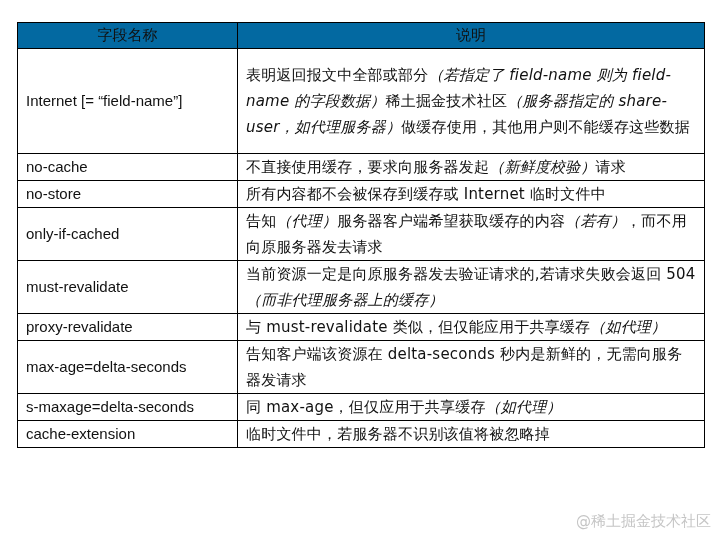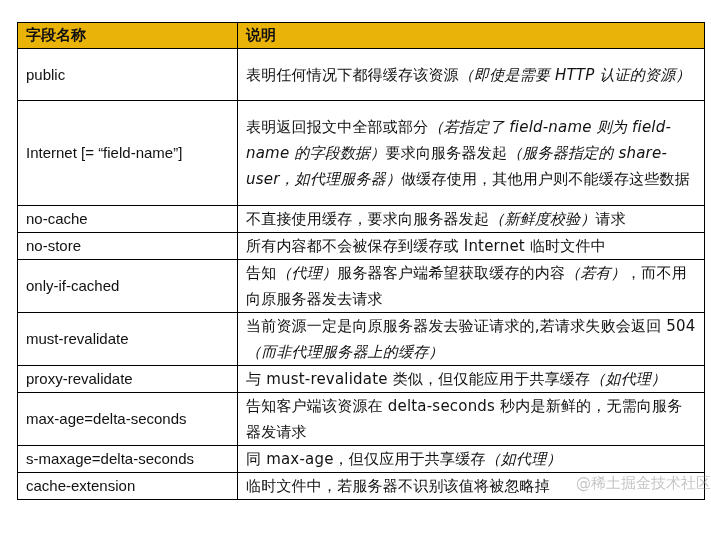--- a/index.html
+++ b/index.html
@@ -27,41 +27,40 @@
       border: 1px solid #000000;
       padding: 0 8px;
       vertical-align: middle;
       font-size: 15px;
       line-height: 26px;
       text-align: left;
       font-weight: normal;
       overflow: hidden;
     }
     table.cc th {
-      background: #eab308;
-      text-align: left;
+      background: #0369a1;
+      text-align: center;
       height: 25px;
       line-height: 25px;
-      font-weight: bold;
     }
     col.c1 { width: 220px; }
     col.c2 { width: 467px; }
     td.name {
       font-family: "Liberation Sans", "DejaVu Sans", sans-serif;
       font-size: 15px;
     }
     td.desc {
       font-size: 15.5px;
       letter-spacing: 0.2px;
     }
     .it { font-style: italic; }
     .watermark {
       position: absolute;
       left: 576px;
-      top: 474px;
+      top: 512px;
       font-size: 15px;
       color: rgba(150,150,150,0.55);
       pointer-events: none;
       white-space: nowrap;
     }
   </style>
 </head>
 <body>
 
 <table class="cc">
@@ -69,27 +68,23 @@
       <col class="c1">
       <col class="c2">
     </colgroup>
   <thead>
     <tr>
       <th>字段名称</th>
       <th>说明</th>
     </tr>
   </thead>
   <tbody id="rows">
-      <tr style="height: 52px;">
-        <td class="name">public</td>
-        <td class="desc"><span>表明任何情况下都得缓存该资源</span><span class="it">（即使是需要 HTTP 认证的资源）</span></td>
-      </tr>
       <tr style="height: 105px;">
         <td class="name">Internet [= “field-name”]</td>
-        <td class="desc"><span>表明返回报文中全部或部分</span><span class="it">（若指定了 field-name 则为 field-name 的字段数据）</span><span>要求向服务器发起</span><span class="it">（服务器指定的 share-user，如代理服务器）</span><span>做缓存使用，其他用户则不能缓存这些数据</span></td>
+        <td class="desc"><span>表明返回报文中全部或部分</span><span class="it">（若指定了 field-name 则为 field-name 的字段数据）</span><span>稀土掘金技术社区</span><span class="it">（服务器指定的 share-user，如代理服务器）</span><span>做缓存使用，其他用户则不能缓存这些数据</span></td>
       </tr>
       <tr style="height: 25px;">
         <td class="name">no-cache</td>
         <td class="desc"><span>不直接使用缓存，要求向服务器发起</span><span class="it">（新鲜度校验）</span><span>请求</span></td>
       </tr>
       <tr style="height: 25px;">
         <td class="name">no-store</td>
         <td class="desc"><span>所有内容都不会被保存到缓存或 Internet 临时文件中</span></td>
       </tr>
       <tr style="height: 53px;">

